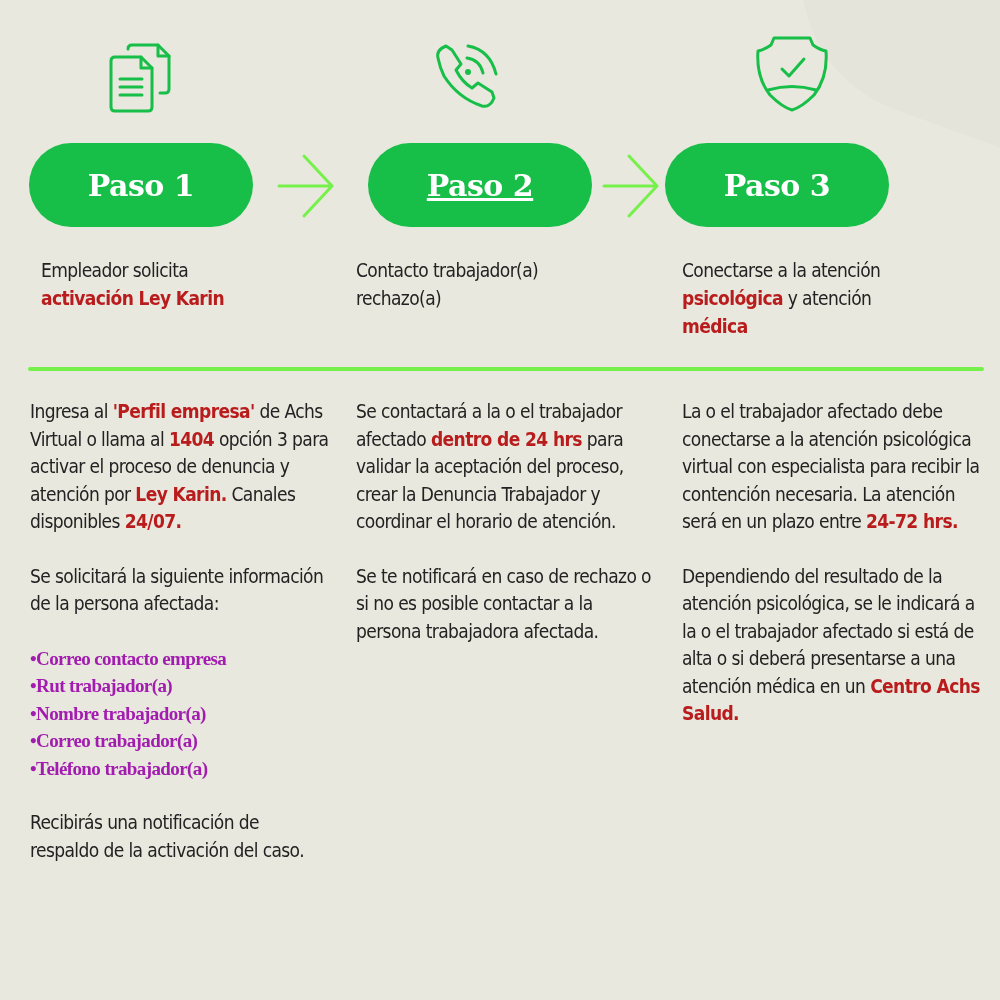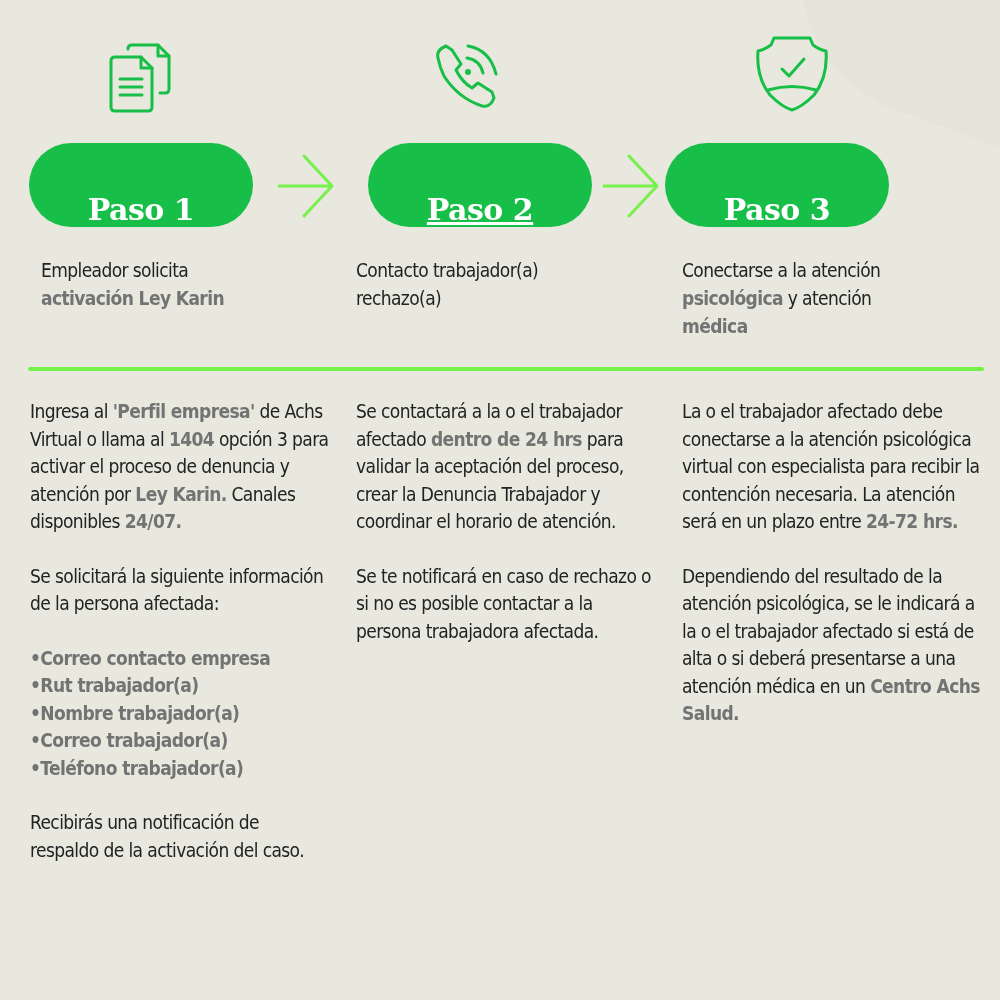--- a/index.html
+++ b/index.html
@@ -13,38 +13,38 @@
   .bg-blob {
     position: absolute; right: -40px; top: -40px; width: 260px; height: 150px;
     background: #e2e3d9; border-radius: 0 0 0 140px; transform: rotate(20deg);
     opacity: .7;
   }
   .icon { position: absolute; width: 80px; height: 80px; }
   .icon svg { width: 100%; height: 100%; }
   .pill {
     position: absolute; top: 143px; height: 84px; width: 224px;
     background: #17be47; border-radius: 42px;
-    display: flex; align-items: flex-end; justify-content: center;
+    display: flex; align-items: center; justify-content: center;
     color: #fff; font-family: "DejaVu Serif", "Liberation Serif", serif;
     font-weight: bold; font-size: 30px; letter-spacing: -0.5px;
   }
   .arrow { position: absolute; top: 153px; width: 58px; height: 66px; }
   .arrow svg { width: 100%; height: 100%; }
   .summary {
     position: absolute; top: 256px; font-size: 19px; line-height: 28px;
     letter-spacing: -0.6px; color: #222;
   }
   .divider {
     position: absolute; left: 28px; top: 367px; width: 956px; height: 4px;
     background: #76f04a; border-radius: 2px;
   }
   .col { position: absolute; top: 398px; font-size: 19px; line-height: 27.5px; letter-spacing: -0.6px; color: #222; }
   .col p { margin: 0 0 27px 0; }
-  b { font-weight: bold; color: #737373; }
-  .green-list { list-style: none; margin: 0 0 27px 0; padding: 0; color: #737373; font-weight: bold; }
+  b { font-weight: bold; color: #b91c1c; }
+  .green-list { list-style: none; margin: 0 0 27px 0; padding: 0; color: #a21caf; font-weight: bold; font-family: Liberation Serif, serif; }
   .green-list li::before { content: "\2022 "; }
 </style>
 </head>
 <body>
 
 <div class="bg-blob"></div>
 
 <div class="icon" style="left:101px;top:33px;">
   <svg viewBox="0 0 80 80" fill="none" stroke="#17be47" stroke-width="3" stroke-linejoin="round" stroke-linecap="round">
     <path d="M27 16 Q27 12 31 12 H57 L68 23 V56 Q68 60 64 60 H59"></path>

